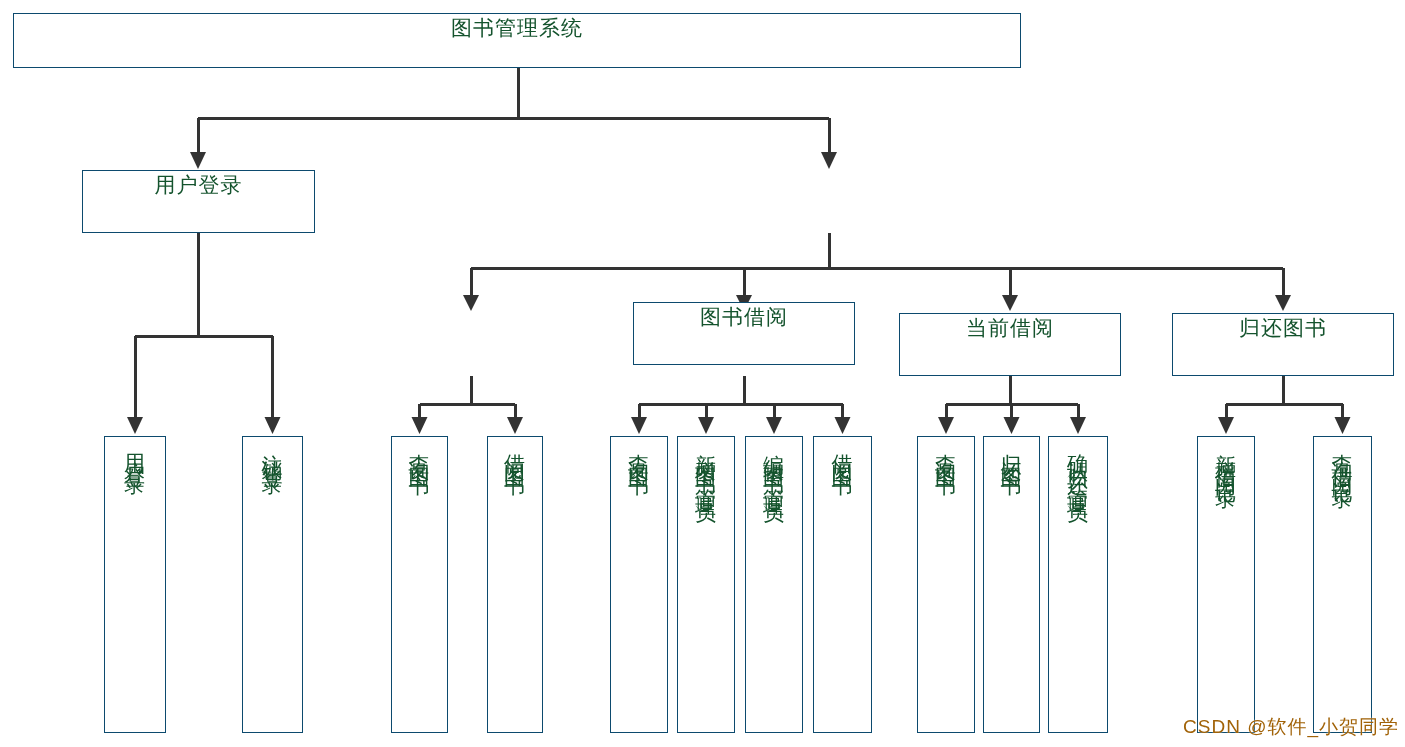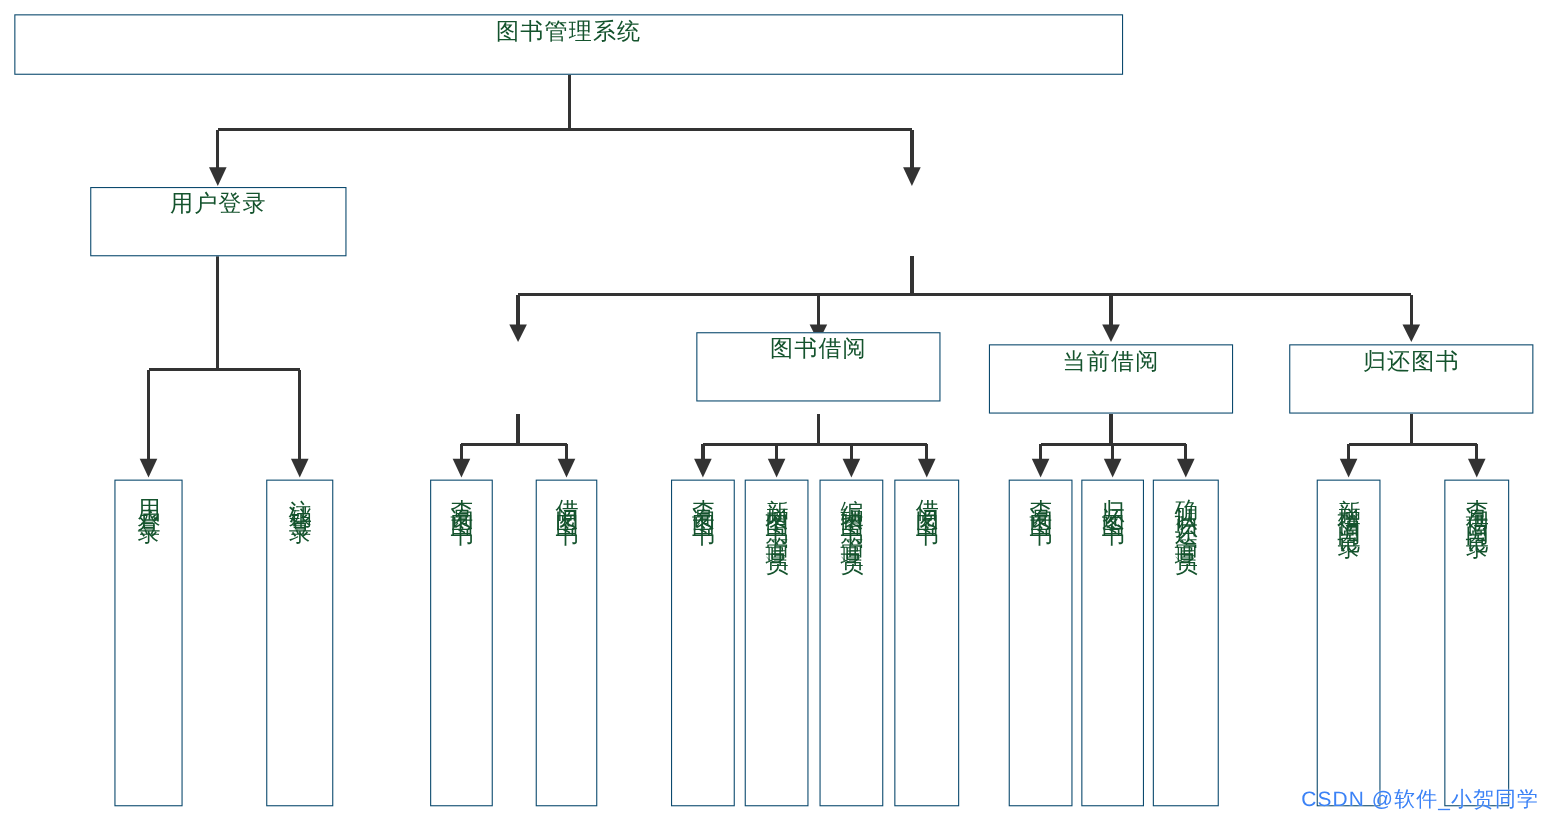--- a/index.html
+++ b/index.html
@@ -8,21 +8,21 @@
   .stage{position:absolute;inset:0;width:1405px;height:747px;}
   .wires{position:absolute;left:0;top:0;width:1405px;height:747px;}
   .wires path{stroke:#333333;stroke-width:3;fill:none;}
   .wires polygon{fill:#333333;stroke:none;}
   .box{position:absolute;box-sizing:border-box;border:1px solid #0c4a6e;background:#ffffff;
        display:flex;align-items:flex-start;justify-content:center;color:#14532d;}
   .box.h span{font-size:21px;letter-spacing:1px;white-space:nowrap;}
   .box.v span{writing-mode:vertical-rl;text-orientation:mixed;font-size:21px;
               letter-spacing:7px;line-height:1;white-space:nowrap;}
   .watermark{position:absolute;top:714px;right:6px;font-size:19px;letter-spacing:1px;
-             color:#3b82f6;white-space:nowrap;z-index:5;
+             color:#a16207;white-space:nowrap;z-index:5;
              text-shadow:0 0 2px rgba(255,255,255,0.8);}
 </style>
 </head>
 <body>
 
 <div class="stage">
 
   <svg class="wires" viewBox="0 0 1405 747" aria-hidden="true">
 
     <path d="M518 68 V118 M198 118 H829 M198 118 V154 M829 118 V154" shape-rendering="crispEdges"></path>

